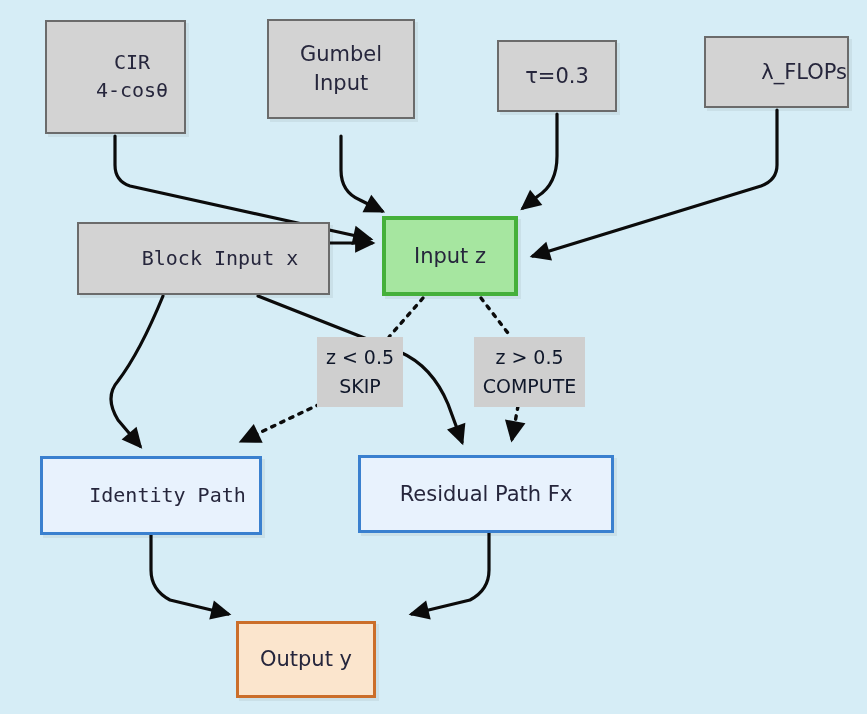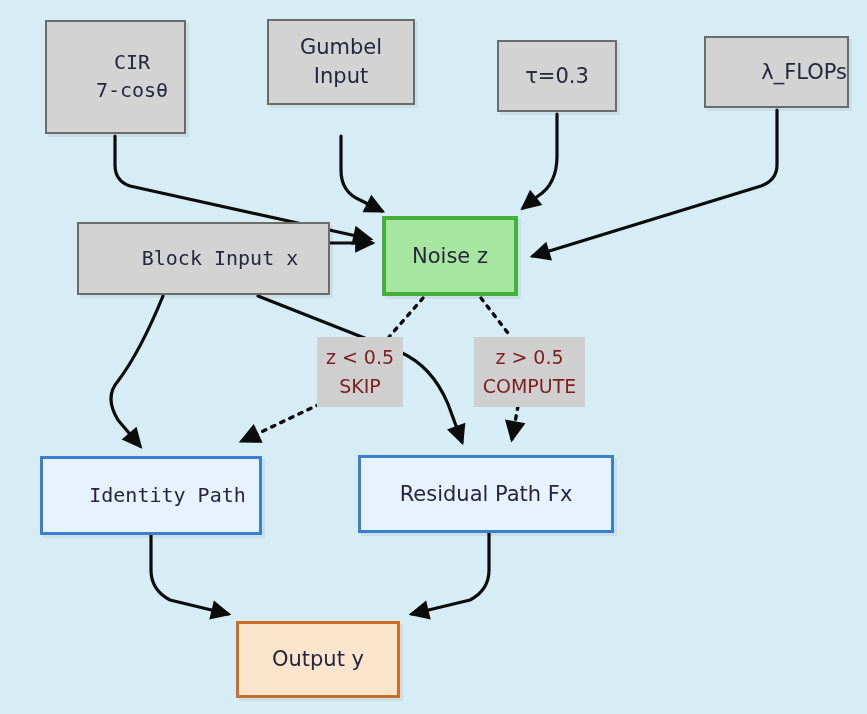--- a/index.html
+++ b/index.html
@@ -100,21 +100,21 @@
     font-size: 20px;
     padding-left: 33px;
   }
   .sans {
     font-family: "DejaVu Sans", sans-serif;
   }
   .edge-label {
     position: absolute;
     box-sizing: border-box;
     background: #cfcfcf;
-    color: #7f1d1d;
+    color: #0f172a;
     font-family: "DejaVu Sans", sans-serif;
     font-size: 19px;
     line-height: 1.55;
     text-align: center;
     display: flex;
     flex-direction: column;
     align-items: center;
     justify-content: center;
     padding: 3px 7px;
     z-index: 6;
@@ -165,56 +165,56 @@
       <path d="M 320 404 L 242 441" marker-end="url(#arrow)"></path>
 
       <path d="M 481 298 L 511 337"></path>
       <path d="M 518 406 L 512 439" marker-end="url(#arrow)"></path>
     </g>
   </svg>
 
   <div class="node node-gray mono" style="left:45px; top:20px; width:141px; height:114px;">
     <span class="stack">
       <span class="nowrap">CIR</span>
-      <span class="nowrap">7-cosθ</span>
+      <span class="nowrap">4-cosθ</span>
     </span>
   </div>
 
-  <div class="node node-gray sans" style="left:267px; top:19px; width:148px; height:86px;">
+  <div class="node node-gray sans" style="left:267px; top:19px; width:148px; height:100px;">
     <span class="stack">
       <span class="nowrap">Gumbel</span>
       <span class="nowrap">Input</span>
     </span>
   </div>
 
   <div class="node node-gray sans" style="left:497px; top:40px; width:120px; height:72px;">
     <span class="nowrap">τ=0.3</span>
   </div>
 
   <div class="node node-gray sans" style="left:704px; top:36px; width:145px; height:72px;justify-content:flex-end;">
     <span class="nowrap">λ_FLOPs</span>
   </div>
 
   <div class="node node-gray mono" style="left:77px; top:222px; width:253px; height:73px;">
     <span class="nowrap">Block Input x</span>
   </div>
 
   <div class="node node-green sans" style="left:382px; top:216px; width:136px; height:80px;">
-    <span class="nowrap">Noise z</span>
+    <span class="nowrap">Input z</span>
   </div>
 
   <div class="node node-blue mono" style="left:40px; top:456px; width:222px; height:79px;">
     <span class="nowrap">Identity Path</span>
   </div>
 
   <div class="node node-blue sans" style="left:358px; top:455px; width:256px; height:78px;text-align:right;">
     <span class="nowrap">Residual Path Fx</span>
   </div>
 
-  <div class="node node-orange sans" style="left:236px; top:621px; width:164px; height:77px;">
+  <div class="node node-orange sans" style="left:236px; top:621px; width:140px; height:77px;">
     <span class="nowrap">Output y</span>
   </div>
 
   <div class="edge-label" style="left:317px; top:337px; width:86px; height:70px;">
     <span class="lbl-line">z &lt; 0.5</span>
     <span class="lbl-line">SKIP</span>
   </div>
 
   <div class="edge-label" style="left:474px; top:337px; width:111px; height:70px;">
     <span class="lbl-line">z &gt; 0.5</span>

